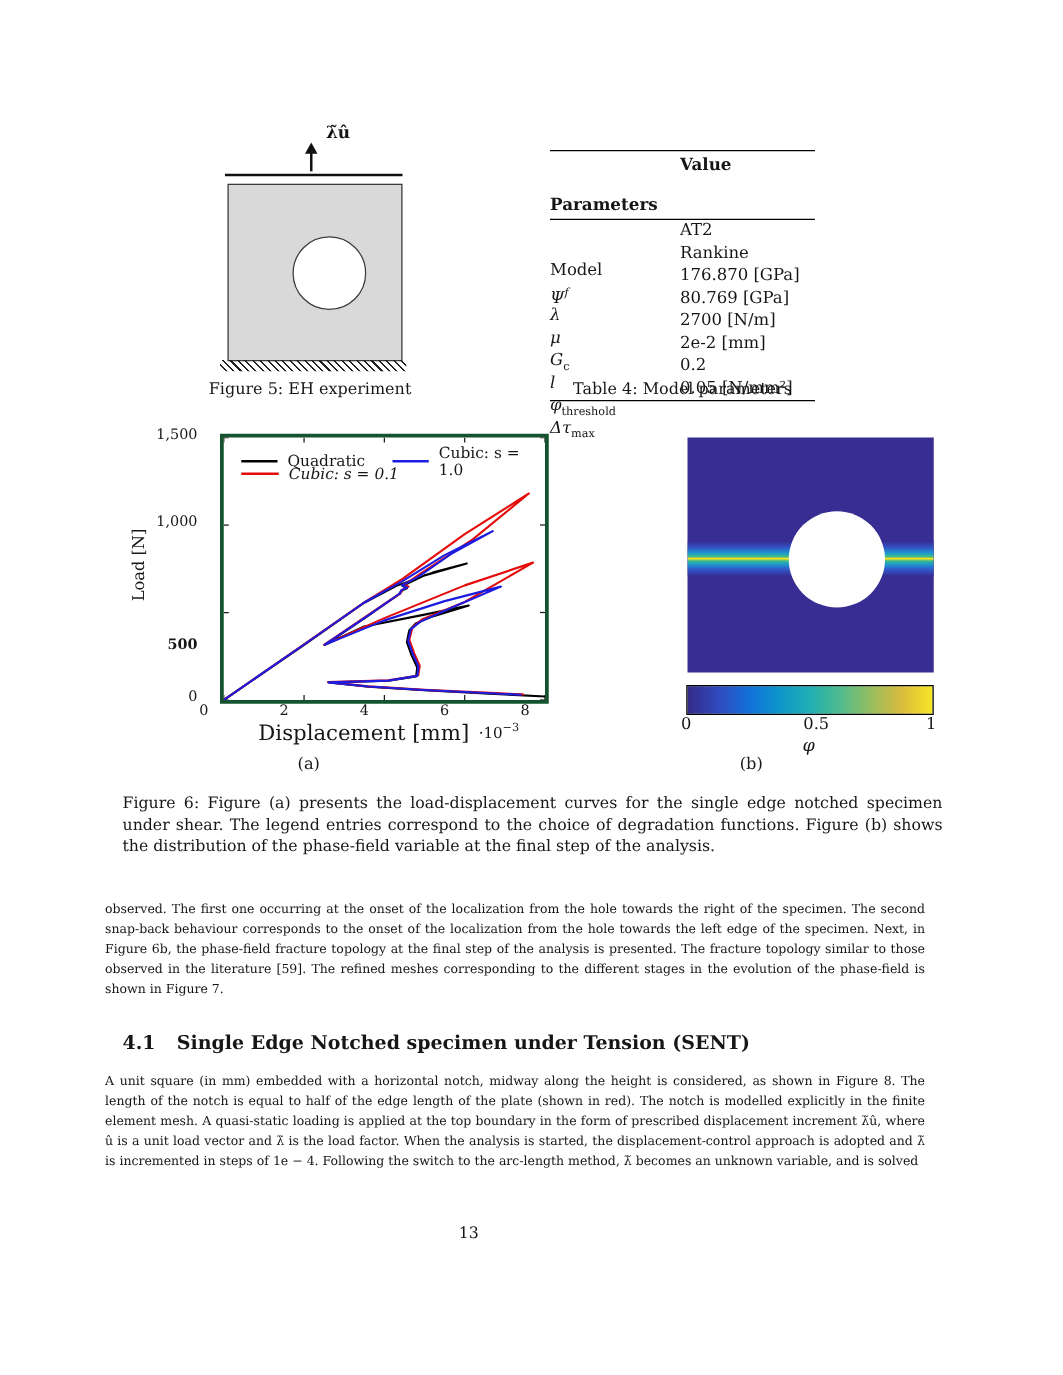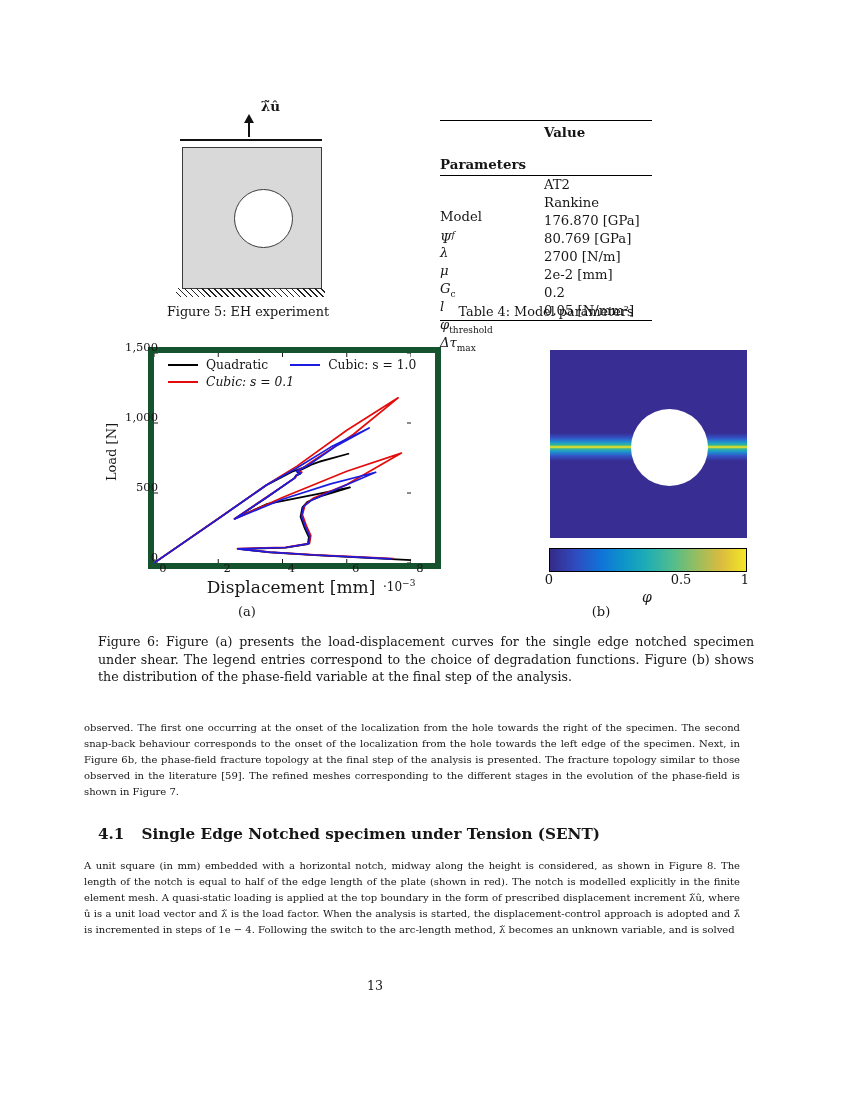--- a/index.html
+++ b/index.html
@@ -24,21 +24,21 @@
   #table4 .mrule{border-top:0.9px solid #000;}
   #table4 .thead{display:flex;font-weight:bold;padding:3px 0 3px 0;font-size:13.4px;}
   #table4 .trow{display:flex;height:18px;line-height:18px;}
   #table4 .c1{width:104px;margin-top:32px;}
   #table4 .c2{flex:1;}
   #table4 .math{font-style:italic;}
   #table4 sub{font-size:9px;font-style:normal;}
   #table4 sup{font-size:9px;font-style:italic;}
   #table4-caption{left:440px;top:304px;width:212px;font-size:12.8px;text-align:center;}
   
-  #plot-area{left:148px;top:347px;width:257px;height:210px;border:6px solid #14532d;padding-left:24px;}
+  #plot-area{left:176px;top:347px;width:257px;height:210px;border:3px solid #14532d;}
   #plot-svg{position:absolute;left:0;top:0;}
   .ytick-label{position:absolute;width:58px;text-align:right;font-size:11.5px;height:14px;line-height:14px;left:100px;}
   .xtick-label{position:absolute;width:30px;text-align:center;font-size:11.5px;top:561px;}
   #ylabel-a{left:72px;top:444px;width:80px;height:16px;font-size:13px;text-align:center;transform:rotate(-90deg);}
   #xlabel-a{left:191px;top:577px;width:200px;font-size:17px;text-align:center;}
   #xmult-a{left:383px;top:578px;width:50px;font-size:12px;}
   #suba{left:197px;top:604px;width:100px;font-size:13px;text-align:center;}
   .legend-row{position:absolute;display:flex;align-items:center;font-size:12.3px;}
   .legend-sample{width:30px;height:0;border-top:2.2px solid #000;margin-right:8px;}
   
@@ -145,42 +145,42 @@
       <div class="legend-sample" style="border-color:#1c1ce0;margin-left:22px;"></div>
       <span>Cubic: s = 1.0</span>
     </div>
     <div class="legend-row" style="left:14px;top:22px;font-style:italic;">
       <div class="legend-sample" style="border-color:#e40b0b;"></div>
       <span>Cubic: s = 0.1</span>
     </div>
   </div>
   <div id="yticks">
       <div class="ytick-label abs" style="top: 550px;">0</div>
-      <div class="ytick-label abs" style="top: 480px;">500</div>
+      <div class="ytick-label abs" style="top: 508px; font-weight: bold;">500</div>
       <div class="ytick-label abs" style="top: 410px;">1,000</div>
       <div class="ytick-label abs" style="top: 340px; text-align: right;">1,500</div>
     </div>
   <div id="xticks">
       <div class="xtick-label abs" style="left: 148px;">0</div>
       <div class="xtick-label abs" style="left: 212.25px;">2</div>
       <div class="xtick-label abs" style="left: 276.5px;">4</div>
       <div class="xtick-label abs" style="left: 340.75px;">6</div>
       <div class="xtick-label abs" style="left: 405px;">8</div>
     </div>
   <div class="abs" id="xlabel-a">Displacement [mm]</div>
   <div class="abs" id="xmult-a"><span>·10</span><sup style="font-size:9px;">−3</sup></div>
   <div class="abs" id="suba">(a)</div>
 
   <div class="abs" id="phase-square" style="background: rgb(55, 45, 146);">
     <div id="phase-band" style="background: linear-gradient(rgb(55, 45, 146) 0%, rgb(51, 83, 198) 18%, rgb(30, 143, 208) 32%, rgb(46, 182, 160) 42%, rgb(142, 198, 83) 47%, rgb(245, 230, 38) 49%, rgb(245, 230, 38) 51%, rgb(142, 198, 83) 53%, rgb(46, 182, 160) 58%, rgb(30, 143, 208) 68%, rgb(51, 83, 198) 82%, rgb(55, 45, 146) 100%);"></div>
     <div id="phase-circle"></div>
   </div>
   <div class="abs" id="colorbar" style="background: linear-gradient(to right, rgb(53, 42, 135) 0%, rgb(47, 75, 191) 13%, rgb(16, 115, 216) 26%, rgb(13, 150, 200) 38%, rgb(33, 174, 180) 50%, rgb(83, 189, 140) 63%, rgb(152, 189, 95) 75%, rgb(217, 187, 63) 87%, rgb(245, 230, 38) 100%);"></div>
   <div class="cbtick" style="left:529px;">0</div>
-  <div class="cbtick" style="left:661px;">0.5</div>
+  <div class="cbtick" style="left:633px;">0.5</div>
   <div class="cbtick" style="left:725px;">1</div>
   <div class="abs" id="cb-label">φ</div>
   <div class="abs" id="subb">(b)</div>
 
   <div class="abs caption-text" id="fig6-caption">Figure 6: Figure (a) presents the load-displacement curves for the single edge notched specimen under shear. The legend entries correspond to the choice of degradation functions. Figure (b) shows the distribution of the phase-field variable at the final step of the analysis.</div>
   <div class="abs body-text" id="para1">observed. The first one occurring at the onset of the localization from the hole towards the right of the specimen. The second snap-back behaviour corresponds to the onset of the localization from the hole towards the left edge of the specimen. Next, in Figure 6b, the phase-field fracture topology at the final step of the analysis is presented. The fracture topology similar to those observed in the literature [59]. The refined meshes corresponding to the different stages in the evolution of the phase-field is shown in Figure 7.</div>
   <div class="abs" id="heading">
     <span class="hnum">4.1</span><span>Single Edge Notched specimen under Tension (SENT)</span>
   </div>
   <div class="abs body-text" id="para2">A unit square (in mm) embedded with a horizontal notch, midway along the height is considered, as shown in Figure 8. The length of the notch is equal to half of the edge length of the plate (shown in red). The notch is modelled explicitly in the finite element mesh. A quasi-static loading is applied at the top boundary in the form of prescribed displacement increment λ̃û, where û is a unit load vector and λ̃ is the load factor. When the analysis is started, the displacement-control approach is adopted and λ̃ is incremented in steps of 1e − 4. Following the switch to the arc-length method, λ̃ becomes an unknown variable, and is solved</div>

